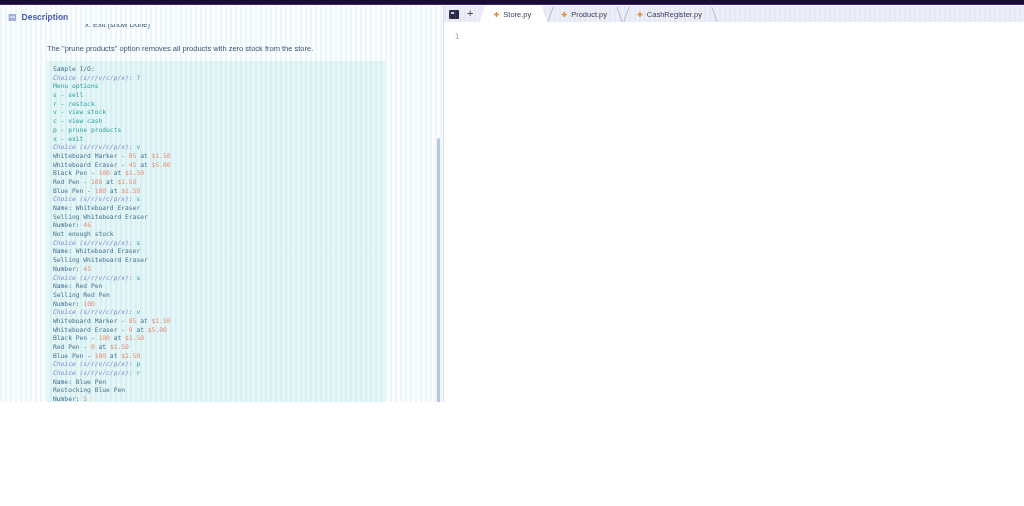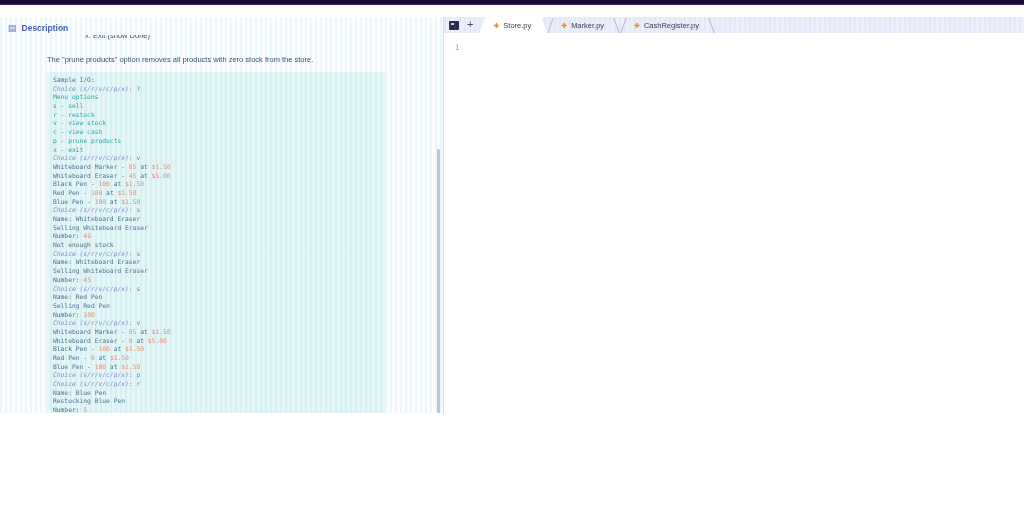--- a/index.html
+++ b/index.html
@@ -2,21 +2,21 @@
 <html><head>
 <meta charset="utf-8">
 <style>
   * { margin:0; padding:0; box-sizing:border-box; }
   html,body { width:1024px; height:506px; overflow:hidden; background:#ffffff;
     font-family:"Liberation Sans", sans-serif; }
 
   .topbar { position:absolute; left:0; top:0; width:1024px; height:5px;
     background:#190b33; border-bottom:1px solid #3d2477; z-index:40; }
 
-  .layout { position:absolute; left:0; top:17px; width:1024px; height:396px; display:flex; }
+  .layout { position:absolute; left:0; top:6px; width:1024px; height:396px; display:flex; }
 
   
   .desc-panel { position:relative; width:443px; height:100%; background:#fdfdff; overflow:hidden; }
   .desc-panel::after { content:""; position:absolute; inset:0; pointer-events:none;
     background:repeating-linear-gradient(90deg, rgba(95,205,222,0.12) 0px, rgba(95,205,222,0.12) 2px,
       transparent 2px, transparent 5px); }
   .desc-header { display:flex; align-items:center; gap:5px; padding:6px 0 2px 8px; }
   .desc-book-icon { font-size:9px; color:#5c6bc0; line-height:1; }
   .desc-title { font-size:8.5px; font-weight:bold; color:#4656ae; }
 
@@ -160,21 +160,21 @@
       <div class="tab active">
 
         <span class="python-file-icon">✚</span>
         <span class="tab-label">Store.py</span>
 
       </div>
 
       <div class="tab">
         <span class="edge-l"></span>
         <span class="python-file-icon">✚</span>
-        <span class="tab-label">Marker.py</span>
+        <span class="tab-label">Product.py</span>
         <span class="edge-r"></span>
       </div>
 
       <div class="tab">
         <span class="edge-l"></span>
         <span class="python-file-icon">✚</span>
         <span class="tab-label">CashRegister.py</span>
         <span class="edge-r"></span>
       </div>
     </div>

